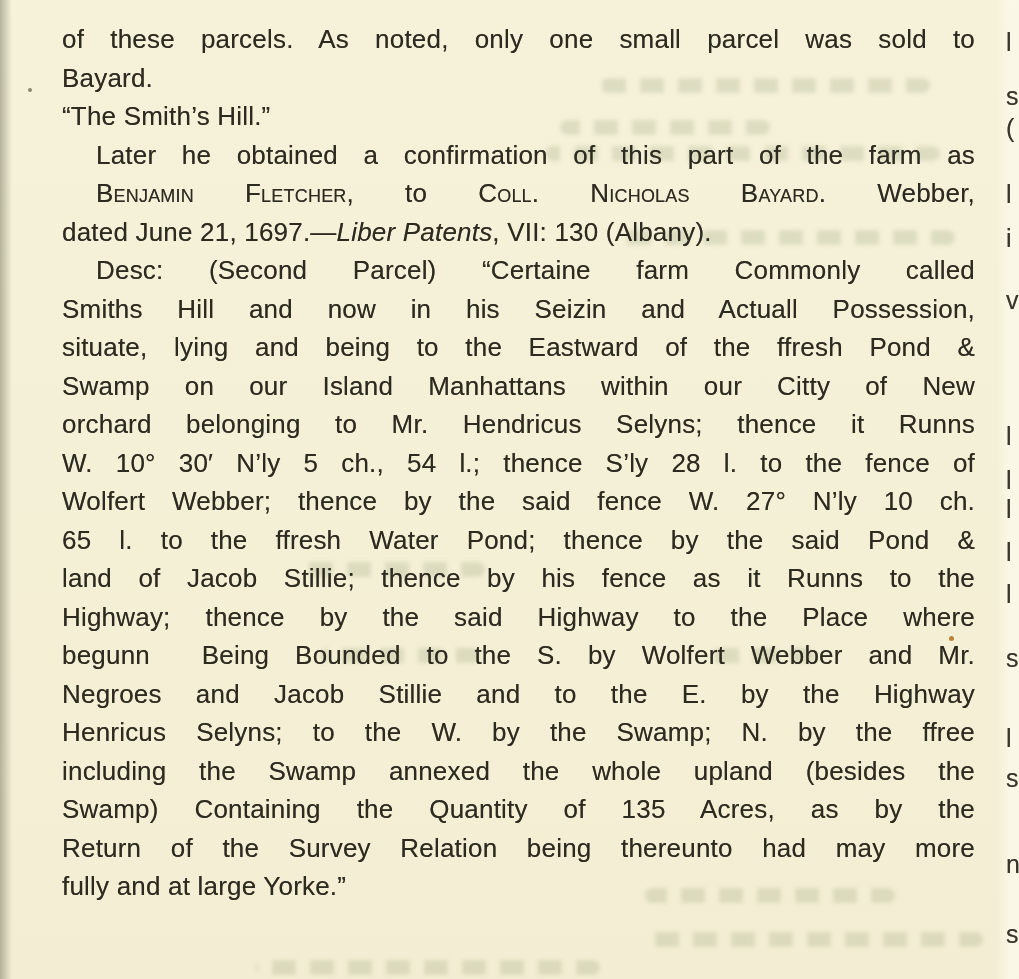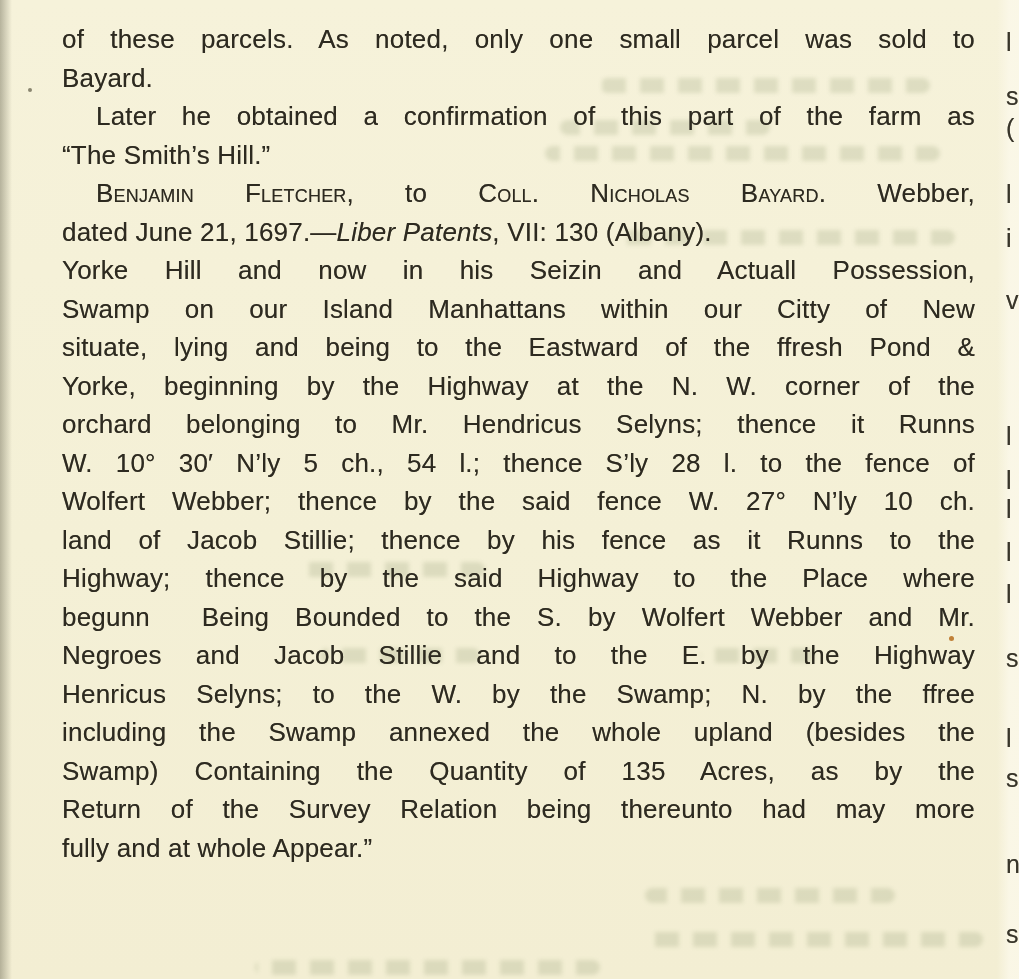--- a/index.html
+++ b/index.html
@@ -58,40 +58,41 @@
       <div class="bleed" style="left: 300px; top: 562px; width: 185px;"></div>
       <div class="bleed" style="left: 320px; top: 648px; width: 160px;"></div>
       <div class="bleed" style="left: 700px; top: 648px; width: 115px;"></div>
       <div class="bleed" style="left: 645px; top: 888px; width: 250px;"></div>
       <div class="bleed" style="left: 648px; top: 932px; width: 335px;"></div>
       <div class="bleed" style="left: 255px; top: 960px; width: 345px;"></div>
     </div>
   <div class="text-col" id="text-col">
       <div class="line"><span>of these parcels.  As noted, only one small parcel was sold to</span></div>
       <div class="line last"><span>Bayard.</span></div>
+      <div class="line last"><span>“The Smith’s Hill.”</span></div>
       <div class="line indent"><span>Later he obtained a confirmation of this part of the farm as</span></div>
-      <div class="line last"><span>“The Smith’s Hill.”</span></div>
       <div class="line indent"><span class="sc">Benjamin Fletcher,</span><span> to </span><span class="sc">Coll. Nicholas Bayard.</span><span>  Webber,</span></div>
       <div class="line last"><span>dated June 21, 1697.—</span><span class="it">Liber Patents</span><span>, VII: 130 (Albany).</span></div>
-      <div class="line"><span>Yorke Hill and now in his Seizin and Actuall Possession,</span></div>
+      <div class="line indent"><span>Desc: (Second Parcel) “Certaine farm Commonly called</span></div>
+      <div class="line"><span>Smiths Hill and now in his Seizin and Actuall Possession,</span></div>
+      <div class="line"><span>situate, lying and being to the Eastward of the ffresh Pond &amp;</span></div>
       <div class="line"><span>Swamp on our Island Manhattans within our Citty of New</span></div>
-      <div class="line"><span>situate, lying and being to the Eastward of the ffresh Pond &amp;</span></div>
-      <div class="line"><span>Yorke, beginning by the Highway at the N. W. corner of the</span></div>
       <div class="line"><span>orchard belonging to Mr. Hendricus Selyns; thence it Runns</span></div>
       <div class="line"><span>W. 10° 30′ N’ly 5 ch., 54 l.; thence S’ly 28 l. to the fence of</span></div>
       <div class="line"><span>Wolfert Webber; thence by the said fence W. 27° N’ly 10 ch.</span></div>
+      <div class="line"><span>65 l. to the ffresh Water Pond; thence by the said Pond &amp;</span></div>
       <div class="line"><span>land of Jacob Stillie; thence by his fence as it Runns to the</span></div>
       <div class="line"><span>Highway; thence by the said Highway to the Place where</span></div>
       <div class="line"><span>begunn&nbsp; Being Bounded to the S. by Wolfert Webber and Mr.</span></div>
       <div class="line"><span>Negroes and Jacob Stillie and to the E. by the Highway</span></div>
       <div class="line"><span>Henricus Selyns;  to the W. by the Swamp;  N. by the ffree</span></div>
       <div class="line"><span>including the Swamp annexed the whole upland (besides the</span></div>
       <div class="line"><span>Swamp) Containing the Quantity of 135 Acres, as by the</span></div>
       <div class="line"><span>Return of the Survey Relation being thereunto had may more</span></div>
-      <div class="line last"><span>fully and at whole Appear.”</span></div>
+      <div class="line last"><span>fully and at large Yorke.”</span></div>
     </div>
   <div class="edge-strip" id="edge-strip">
       <span class="frag" style="top: 30px;">l</span>
       <span class="frag" style="top: 84px;">s</span>
       <span class="frag" style="top: 116px;">(</span>
       <span class="frag" style="top: 182px;">l</span>
       <span class="frag" style="top: 226px;">i</span>
       <span class="frag" style="top: 288px;">v</span>
       <span class="frag" style="top: 424px;">l</span>
       <span class="frag" style="top: 468px;">l</span>

